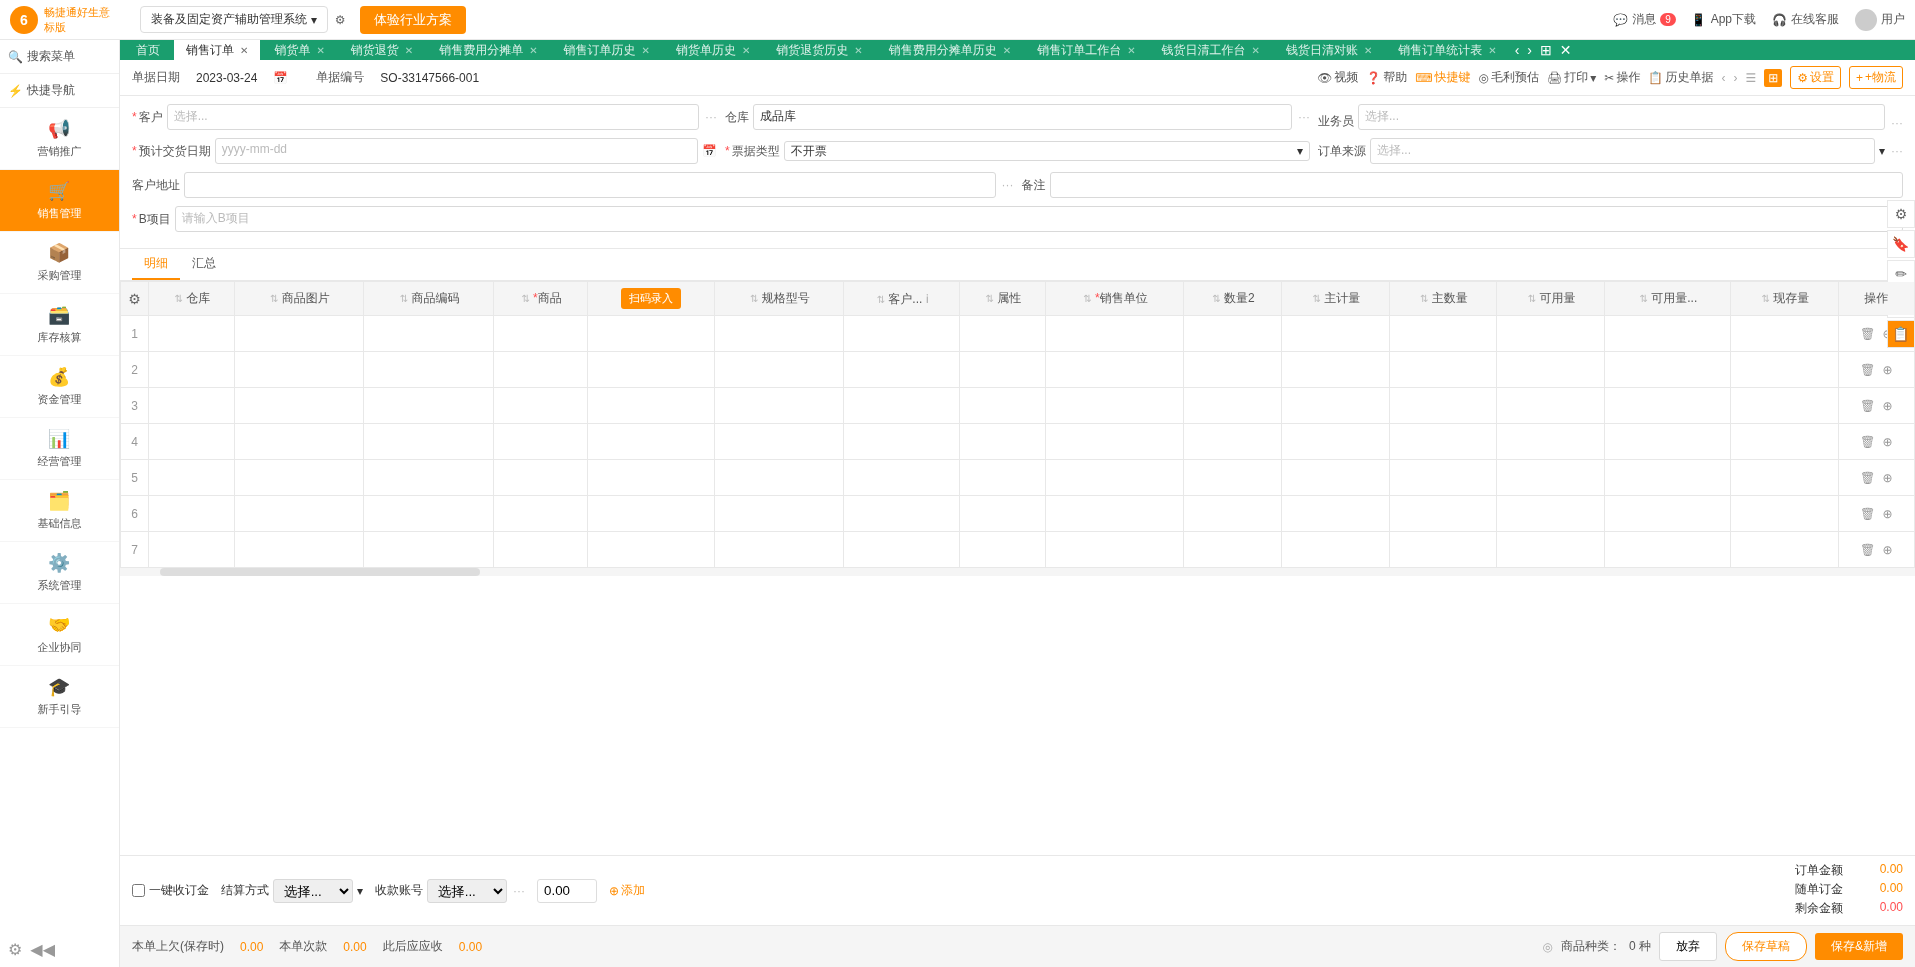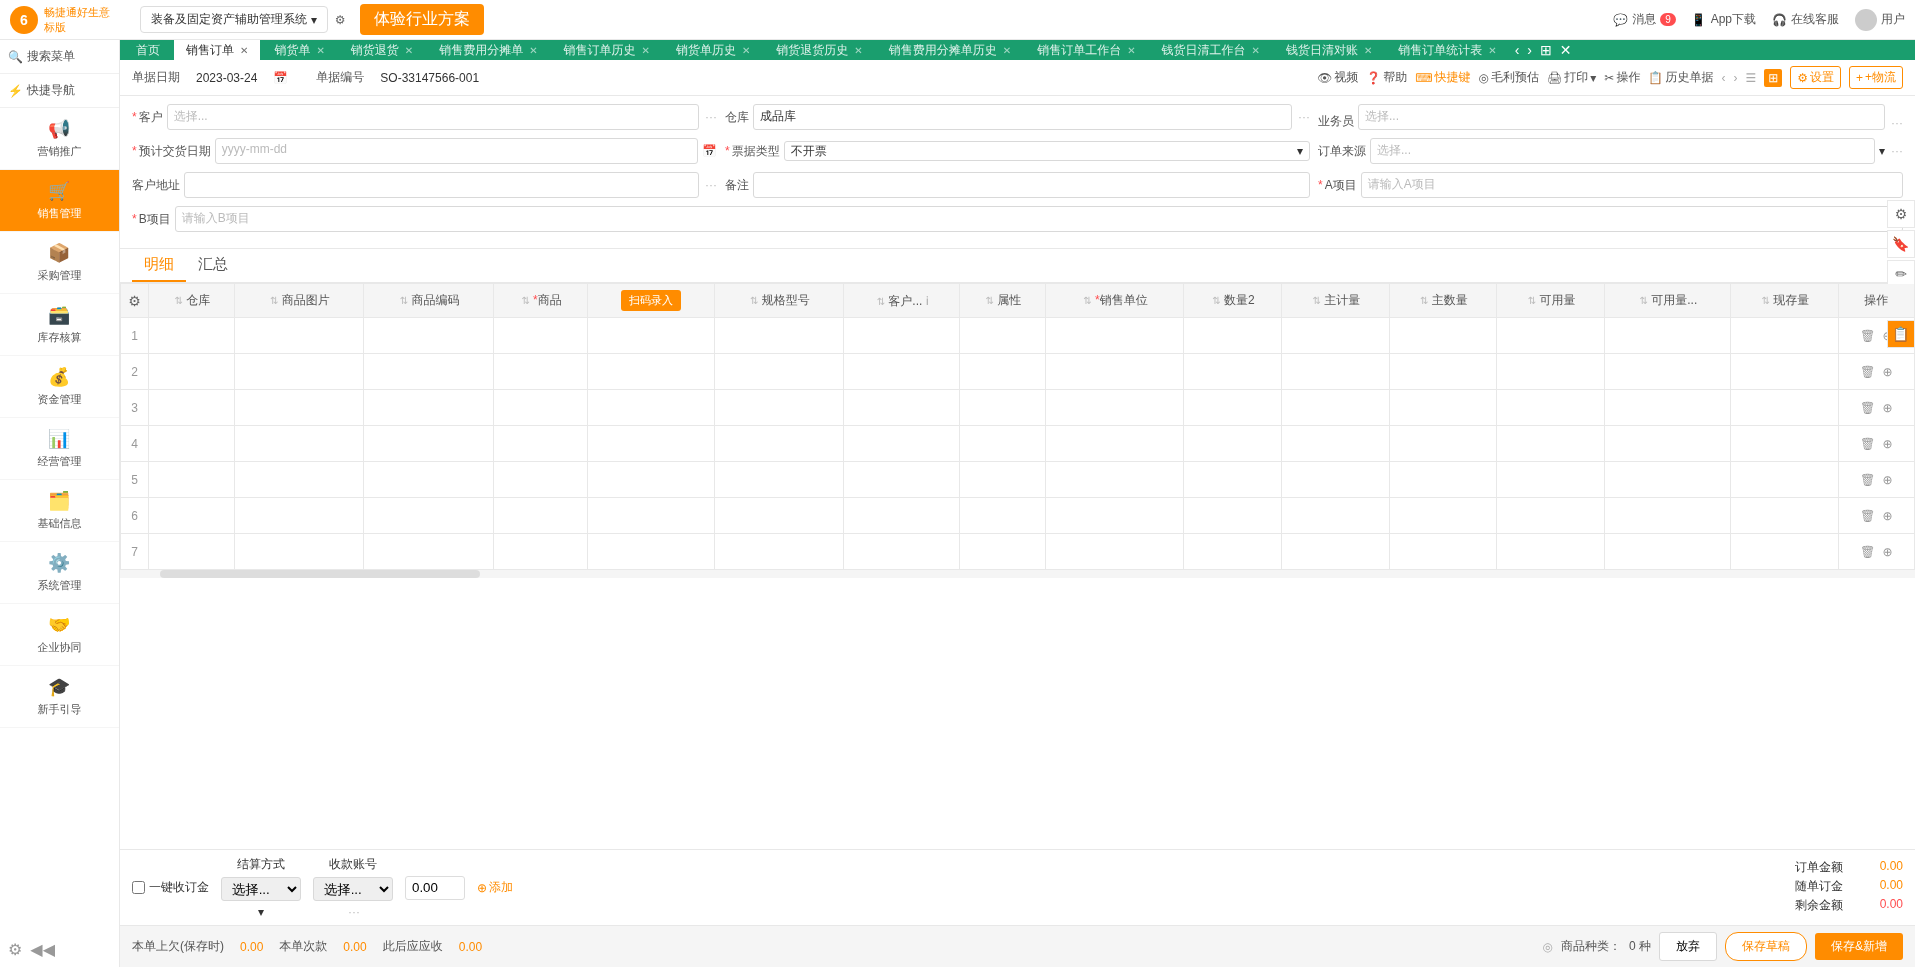--- a/index.html
+++ b/index.html
@@ -4,21 +4,21 @@
   <style>
     * { box-sizing: border-box; margin: 0; padding: 0; }
     body { font-family: 'Microsoft YaHei', Arial, sans-serif; font-size: 12px; background: #f5f5f5; color: #333; overflow: hidden; height: 967px; width: 1915px; }
 
     
     .top-bar { height: 40px; background: #fff; display: flex; align-items: center; padding: 0 10px; border-bottom: 1px solid #e8e8e8; position: relative; z-index: 100; }
     .logo-area { display: flex; align-items: center; gap: 6px; width: 120px; }
     .logo-icon { width: 28px; height: 28px; background: #ff8c00; border-radius: 50%; display: flex; align-items: center; justify-content: center; color: white; font-size: 14px; font-weight: bold; }
     .logo-text { font-size: 11px; color: #ff8c00; line-height: 1.3; }
     .system-selector { display: flex; align-items: center; gap: 4px; padding: 4px 10px; border: 1px solid #ddd; border-radius: 4px; margin-left: 10px; cursor: pointer; font-size: 12px; }
-    .btn-solution { background: #ff8c00; color: white; border: none; padding: 5px 14px; border-radius: 4px; cursor: pointer; font-size: 16px; margin-left: 8px; }
+    .btn-solution { background: #ff8c00; color: white; border: none; padding: 5px 14px; border-radius: 4px; cursor: pointer; font-size: 13px; margin-left: 8px; }
     .top-right { margin-left: auto; display: flex; align-items: center; gap: 16px; font-size: 12px; color: #555; }
     .top-right-item { display: flex; align-items: center; gap: 4px; cursor: pointer; }
     .badge { background: #ff4d4f; color: white; border-radius: 10px; padding: 1px 5px; font-size: 10px; }
     .settings-icon { width: 24px; height: 24px; display: flex; align-items: center; justify-content: center; cursor: pointer; color: #666; }
 
     
     .main-layout { display: flex; height: calc(967px - 40px); }
 
     
     .sidebar { width: 120px; background: #fff; border-right: 1px solid #e8e8e8; display: flex; flex-direction: column; }
@@ -53,40 +53,40 @@
     .form-label { color: #555; white-space: nowrap; font-size: 12px; min-width: fit-content; }
     .form-label.required::before { content: '*'; color: #ff4d4f; margin-right: 2px; }
     .form-input { border: 1px solid #d9d9d9; border-radius: 3px; padding: 3px 6px; font-size: 12px; color: #333; min-width: 120px; flex: 1; background: #fff; height: 26px; cursor: pointer; }
     .form-input.placeholder { color: #bbb; }
     .form-select { border: 1px solid #d9d9d9; border-radius: 3px; padding: 3px 6px; font-size: 12px; color: #333; height: 20px; cursor: pointer; background: #fff; display: flex; align-items: center; justify-content: space-between; flex: 1; }
     .form-dots { color: #bbb; cursor: pointer; margin-left: 2px; }
     .date-value { color: #333; font-size: 12px; }
 
     
     .detail-tabs { display: flex; align-items: center; border-bottom: 1px solid #e8e8e8; background: #fff; padding: 0 12px; }
-    .detail-tab { padding: 6px 12px; cursor: pointer; font-size: 15px; color: #555; border-bottom: 2px solid transparent; }
+    .detail-tab { padding: 6px 12px; cursor: pointer; font-size: 12px; color: #555; border-bottom: 2px solid transparent; }
     .detail-tab.active { color: #ff8c00; border-bottom-color: #ff8c00; }
 
     
     .table-wrap { background: #fff; overflow: auto; flex: 1; }
     .data-table { width: 100%; border-collapse: collapse; font-size: 12px; min-width: 1400px; }
     .data-table th { background: #f5f5f5; border: 1px solid #e8e8e8; padding: 6px 4px; text-align: center; white-space: nowrap; font-weight: normal; color: #555; position: sticky; top: 0; z-index: 10; }
     .data-table td { border: 1px solid #e8e8e8; padding: 4px; text-align: center; height: 36px; }
     .row-num { color: #999; width: 28px; }
     .btn-scan { background: #ff8c00; color: white; border: none; padding: 3px 8px; border-radius: 3px; font-size: 11px; cursor: pointer; white-space: nowrap; }
     .sort-icon { font-size: 10px; color: #bbb; margin-left: 2px; cursor: pointer; }
 
     
     .subtotal-row td { background: #fff8f0; font-weight: bold; }
     .subtotal-val { color: #ff8c00; }
 
     
     .bottom-bar { background: #fff; border-top: 1px solid #e8e8e8; padding: 6px 12px; display: flex; align-items: center; gap: 12px; font-size: 12px; }
     .checkbox-item { display: flex; align-items: center; gap: 4px; cursor: pointer; }
-    .payment-field { display: flex; align-items: center; gap: 4px; flex-direction: column; }
+    .payment-field { display: flex; align-items: center; gap: 4px; }
     .payment-input { border: 1px solid #d9d9d9; border-radius: 3px; padding: 3px 6px; width: 80px; height: 24px; }
     .add-btn { color: #ff8c00; cursor: pointer; display: flex; align-items: center; gap: 2px; }
     .summary-right { margin-left: auto; text-align: right; font-size: 12px; }
     .summary-row { display: flex; justify-content: flex-end; margin-bottom: 2px; }
     .summary-val { color: #ff8c00; min-width: 60px; text-align: right; }
 
     
     .page-footer { background: #f5f5f5; border-top: 1px solid #e8e8e8; padding: 6px 12px; display: flex; align-items: center; gap: 16px; font-size: 12px; color: #555; }
     .footer-right { margin-left: auto; display: flex; align-items: center; gap: 8px; }
     .btn-discard { border: 1px solid #d9d9d9; background: #fff; padding: 5px 16px; border-radius: 3px; cursor: pointer; font-size: 12px; }
@@ -364,26 +364,20 @@
 
       <div class="form-row">
         <div class="form-field" style="flex:2;">
           <span class="form-label">客户地址</span>
           <div class="form-input" style="flex:1;"></div>
           <span class="form-dots">···</span>
         </div>
         <div class="form-field" style="flex:2;">
           <span class="form-label">备注</span>
           <div class="form-input" style="flex:1;"></div>
-        </div>
-        <div class="form-field" style="flex:2;">
-          <span class="form-label required">A项目</span>
-          <div class="form-input placeholder" style="flex:1;">
-            <span>请输入A项目</span>
-          </div>
         </div>
       </div>
 
       <div class="form-row">
         <div class="form-field" style="flex:2;">
           <span class="form-label required">B项目</span>
           <div class="form-input placeholder" style="flex:1;">
             <span>请输入B项目</span>
           </div>
         </div>

